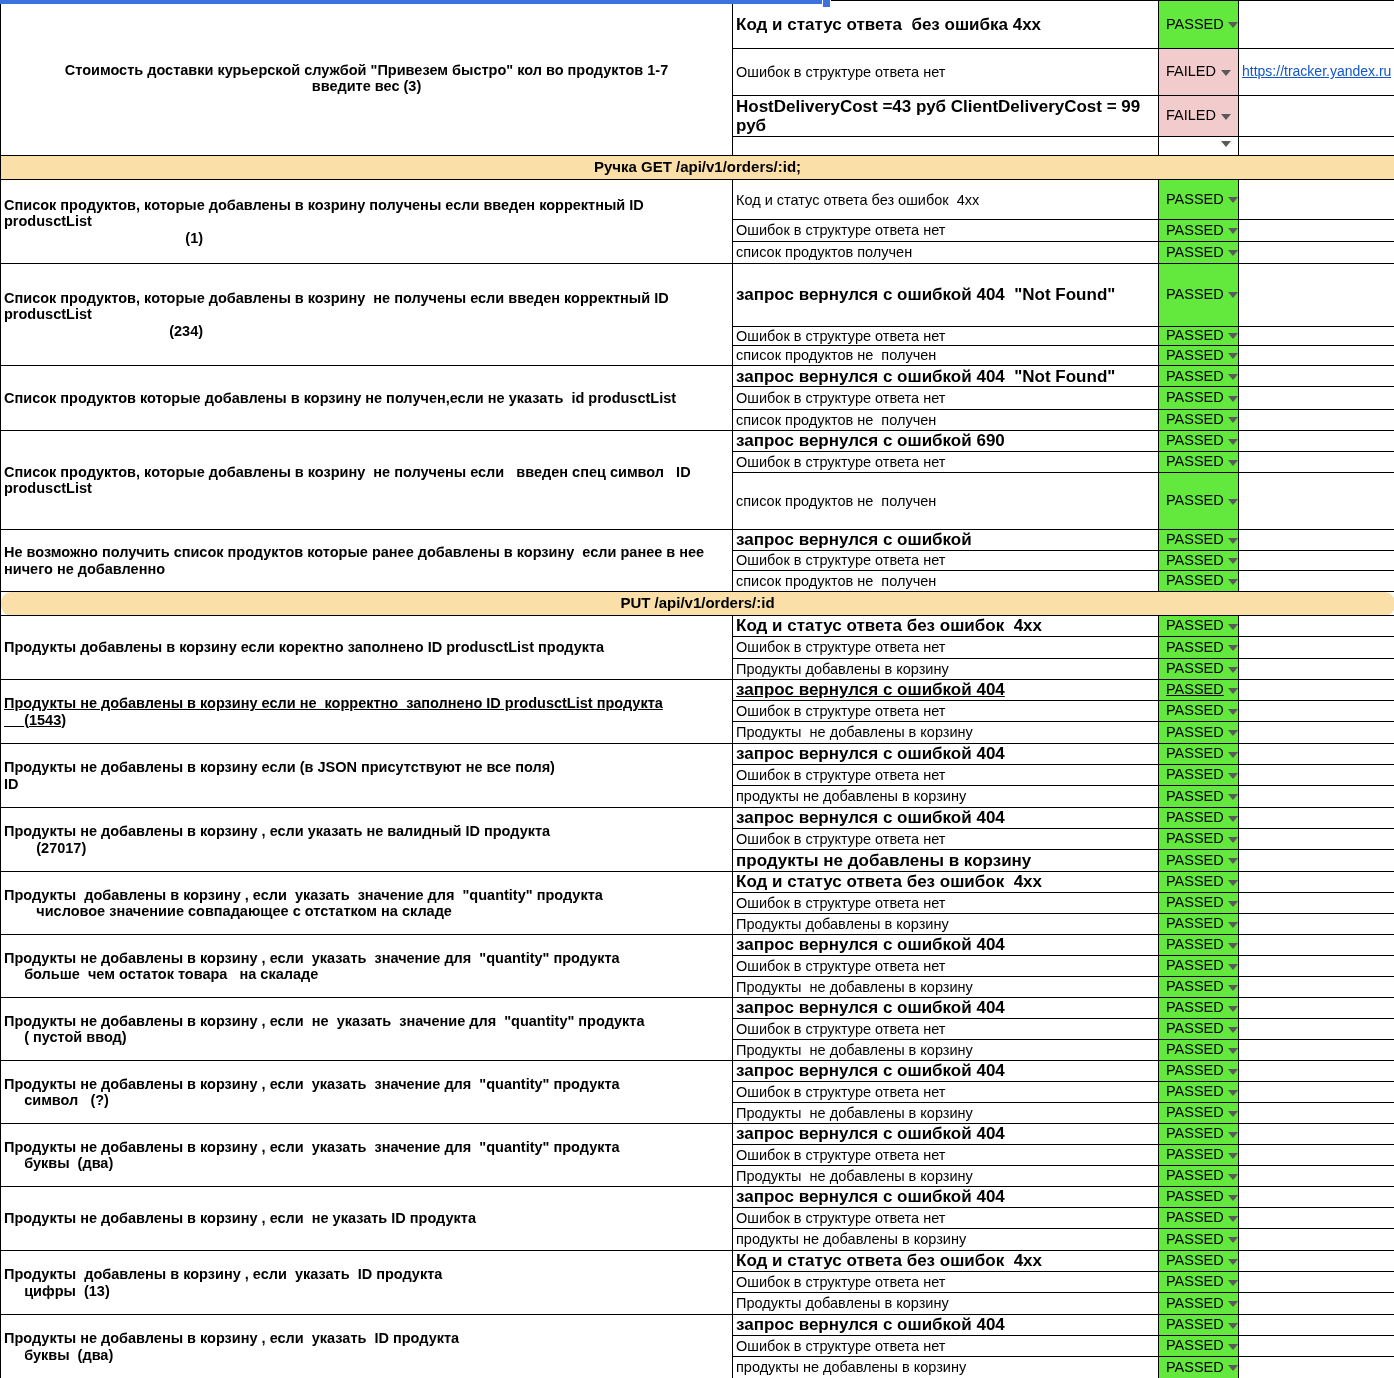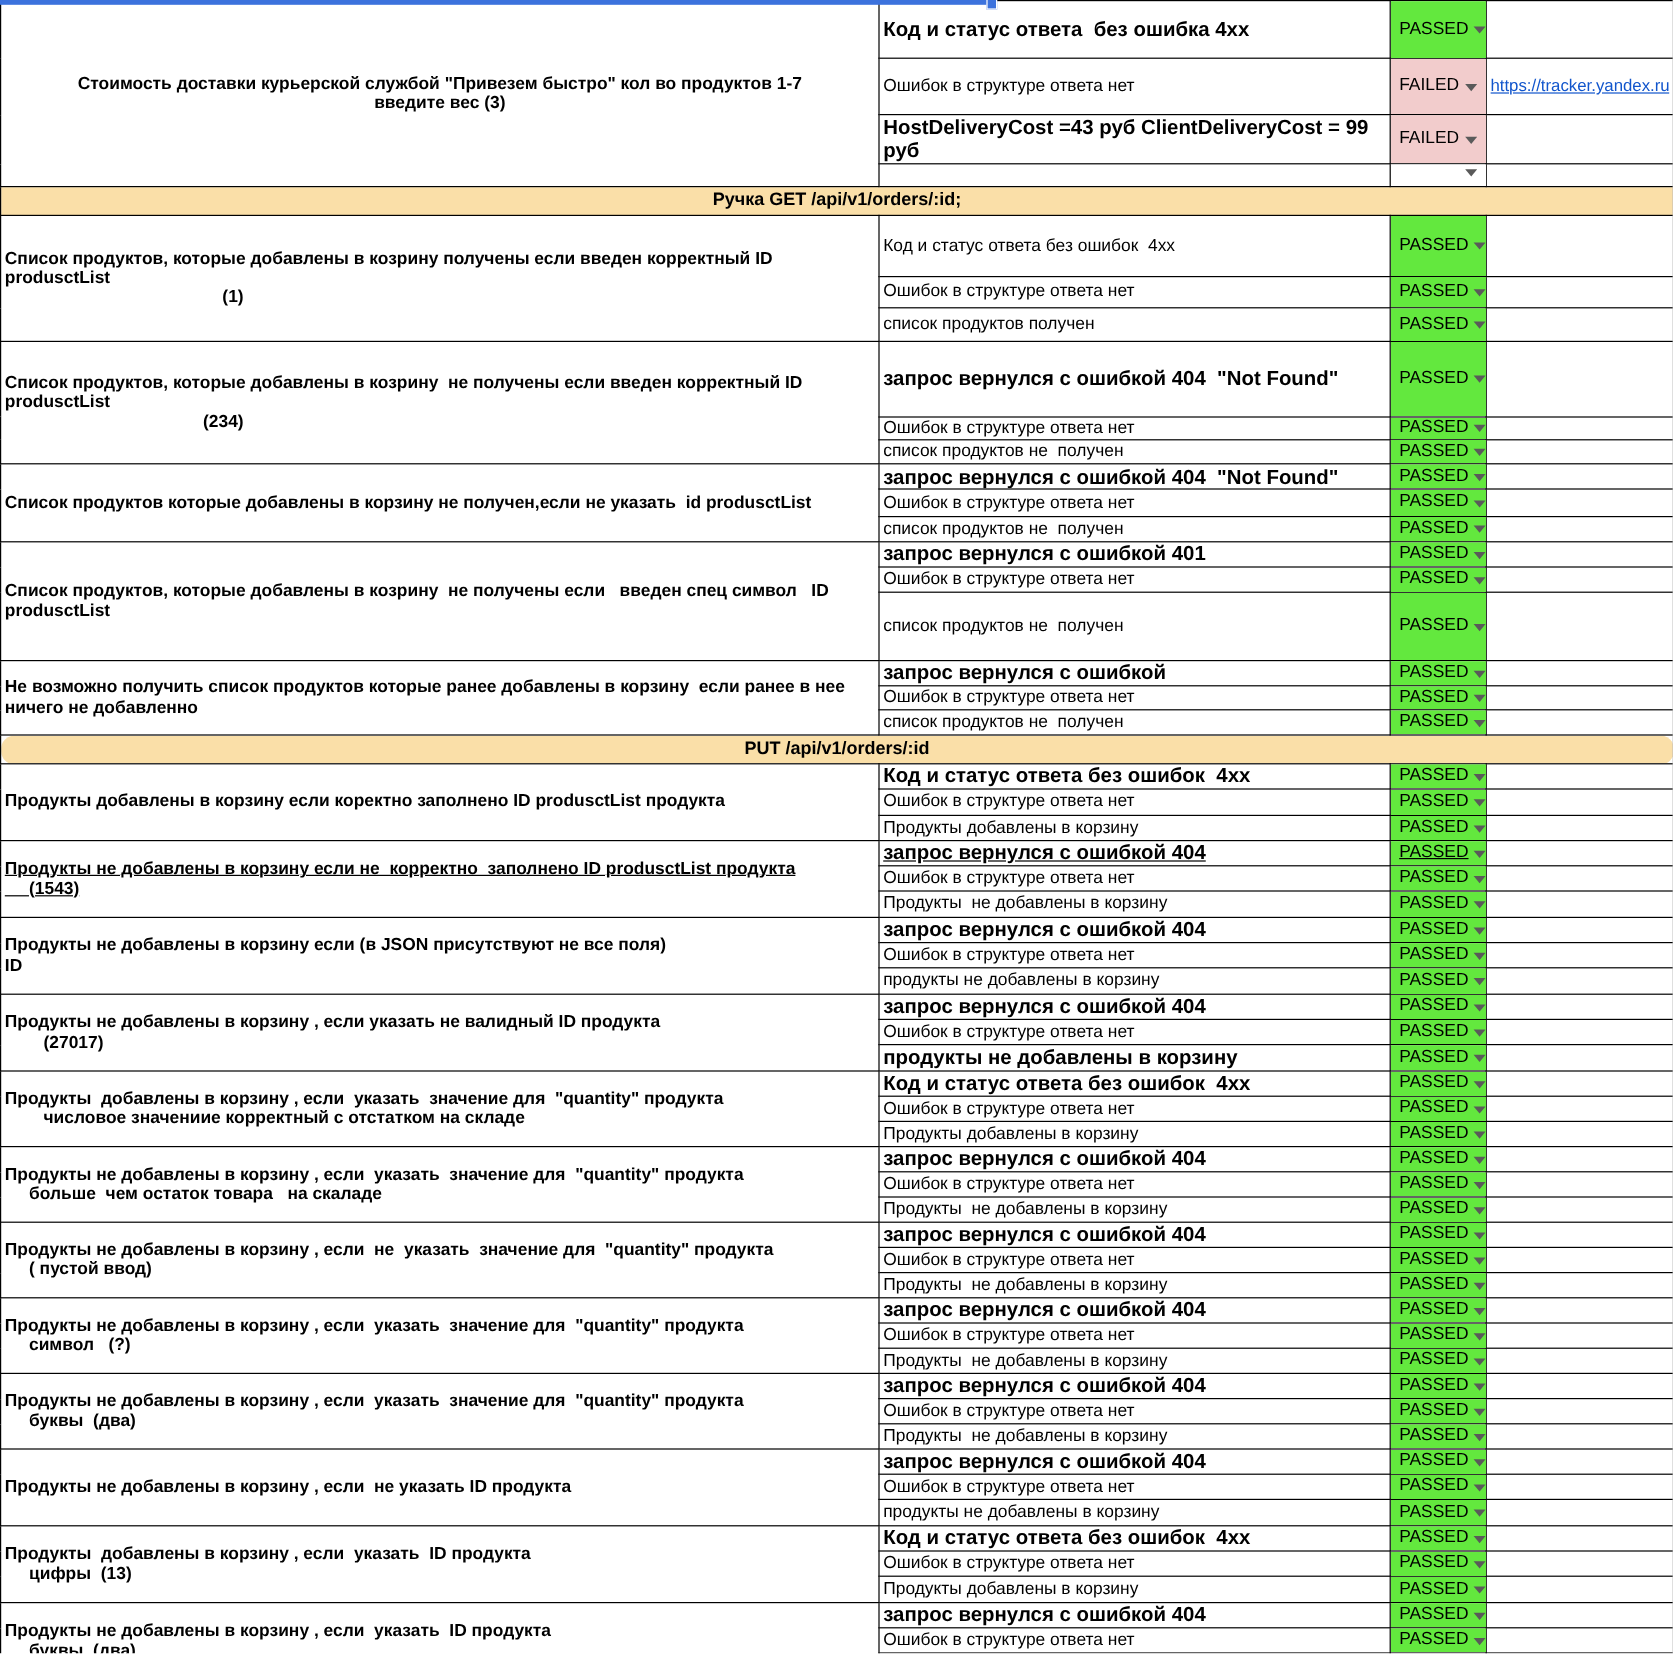--- a/index.html
+++ b/index.html
@@ -167,21 +167,21 @@
               <span class="status-label"></span>
               <span class="caret"></span>
             </div>
           </td>
           <td class="link"></td>
         </tr>
         <tr class="section">
           <td colspan="4" style="height: 24px;">Ручка GET /api/v1/orders/:id;</td>
         </tr>
         <tr style="height: 40px;">
-          <td class="case" rowspan="3" style="height: 105px;">Список продуктов, которые добавлены в козрину получены если введен корректный ID produsctList
+          <td class="case" rowspan="3" style="height: 84px;">Список продуктов, которые добавлены в козрину получены если введен корректный ID produsctList
                                              (1)</td>
           <td class="check">Код и статус ответа без ошибок  4xx</td>
           <td class="status passed">
             <div class="status-inner">
               <span class="status-label">PASSED</span>
               <span class="caret"></span>
             </div>
           </td>
           <td class="link"></td>
         </tr>
@@ -263,21 +263,21 @@
           <td class="status passed">
             <div class="status-inner">
               <span class="status-label">PASSED</span>
               <span class="caret"></span>
             </div>
           </td>
           <td class="link"></td>
         </tr>
         <tr style="height: 21px;">
           <td class="case" rowspan="3" style="height: 99px;">Список продуктов, которые добавлены в козрину  не получены если   введен спец символ   ID produsctList</td>
-          <td class="check bold">запрос вернулся с ошибкой 401</td>
+          <td class="check bold">запрос вернулся с ошибкой 690</td>
           <td class="status passed">
             <div class="status-inner">
               <span class="status-label">PASSED</span>
               <span class="caret"></span>
             </div>
           </td>
           <td class="link"></td>
         </tr>
         <tr style="height: 21px;">
           <td class="check">Ошибок в структуре ответа нет</td>
@@ -455,21 +455,21 @@
           <td class="status passed">
             <div class="status-inner">
               <span class="status-label">PASSED</span>
               <span class="caret"></span>
             </div>
           </td>
           <td class="link"></td>
         </tr>
         <tr style="height: 21px;">
           <td class="case" rowspan="3" style="height: 63px;">Продукты  добавлены в корзину , если  указать  значение для  "quantity" продукта
-        числовое значениие корректный с отстатком на складе</td>
+        числовое значениие совпадающее с отстатком на складе</td>
           <td class="check bold">Код и статус ответа без ошибок  4xx</td>
           <td class="status passed">
             <div class="status-inner">
               <span class="status-label">PASSED</span>
               <span class="caret"></span>
             </div>
           </td>
           <td class="link"></td>
         </tr>
         <tr style="height: 21px;">

